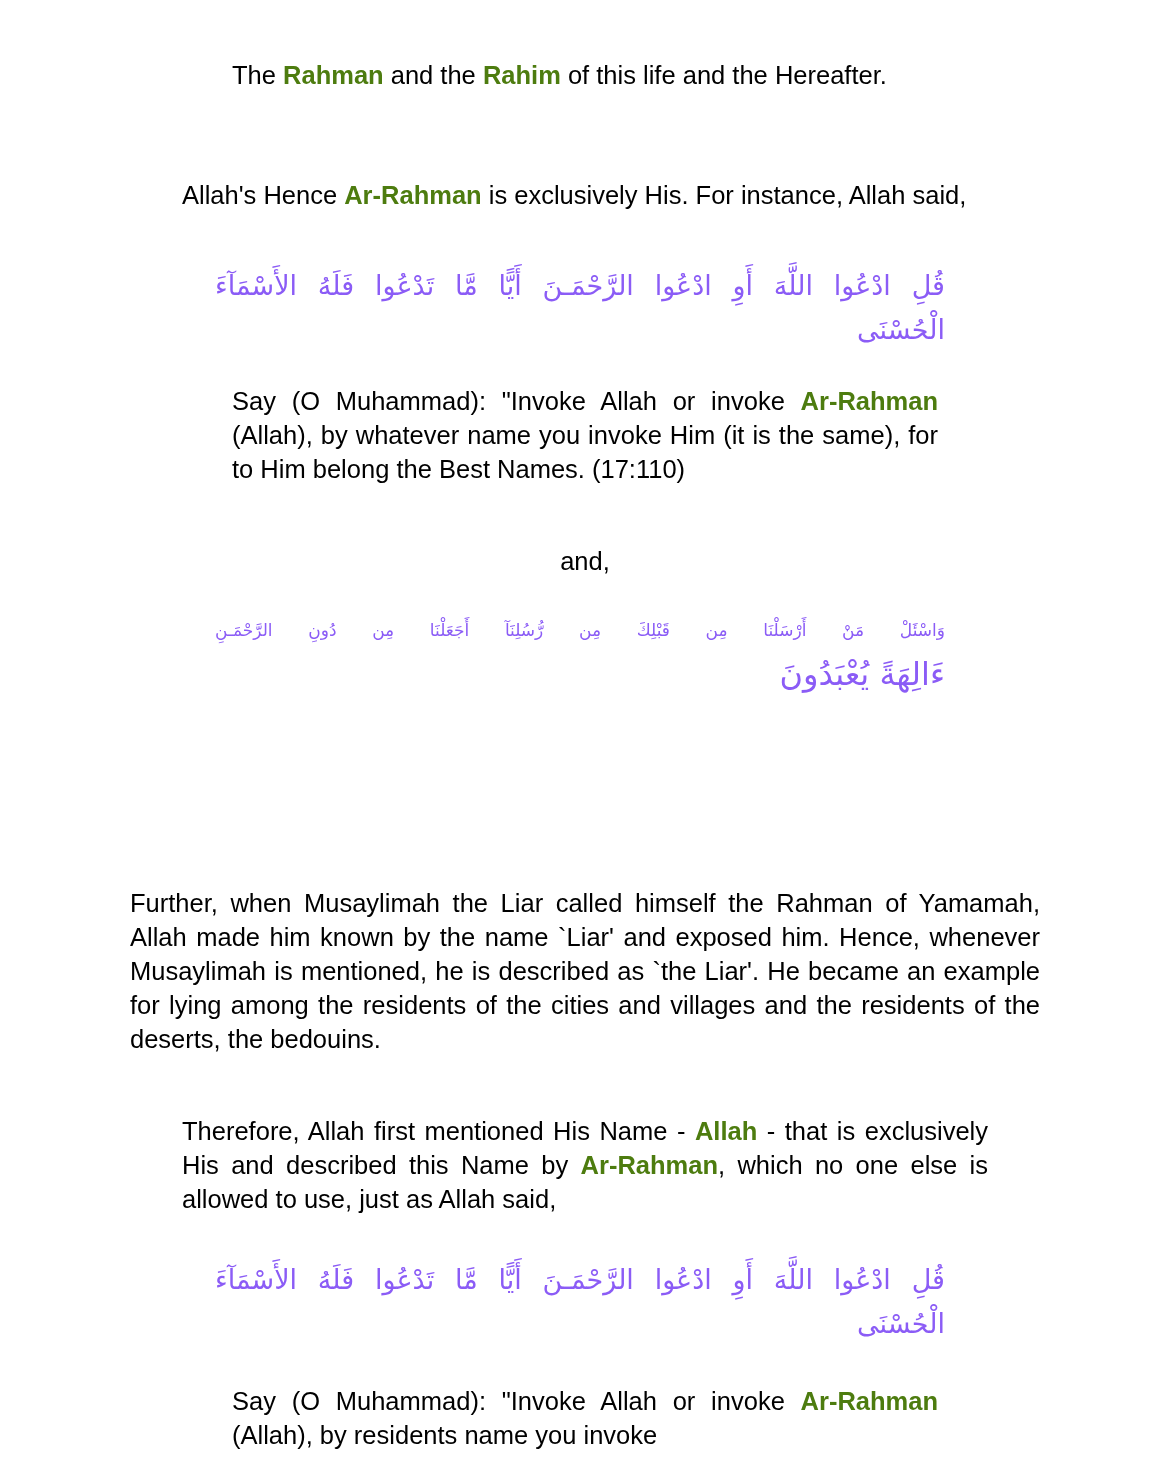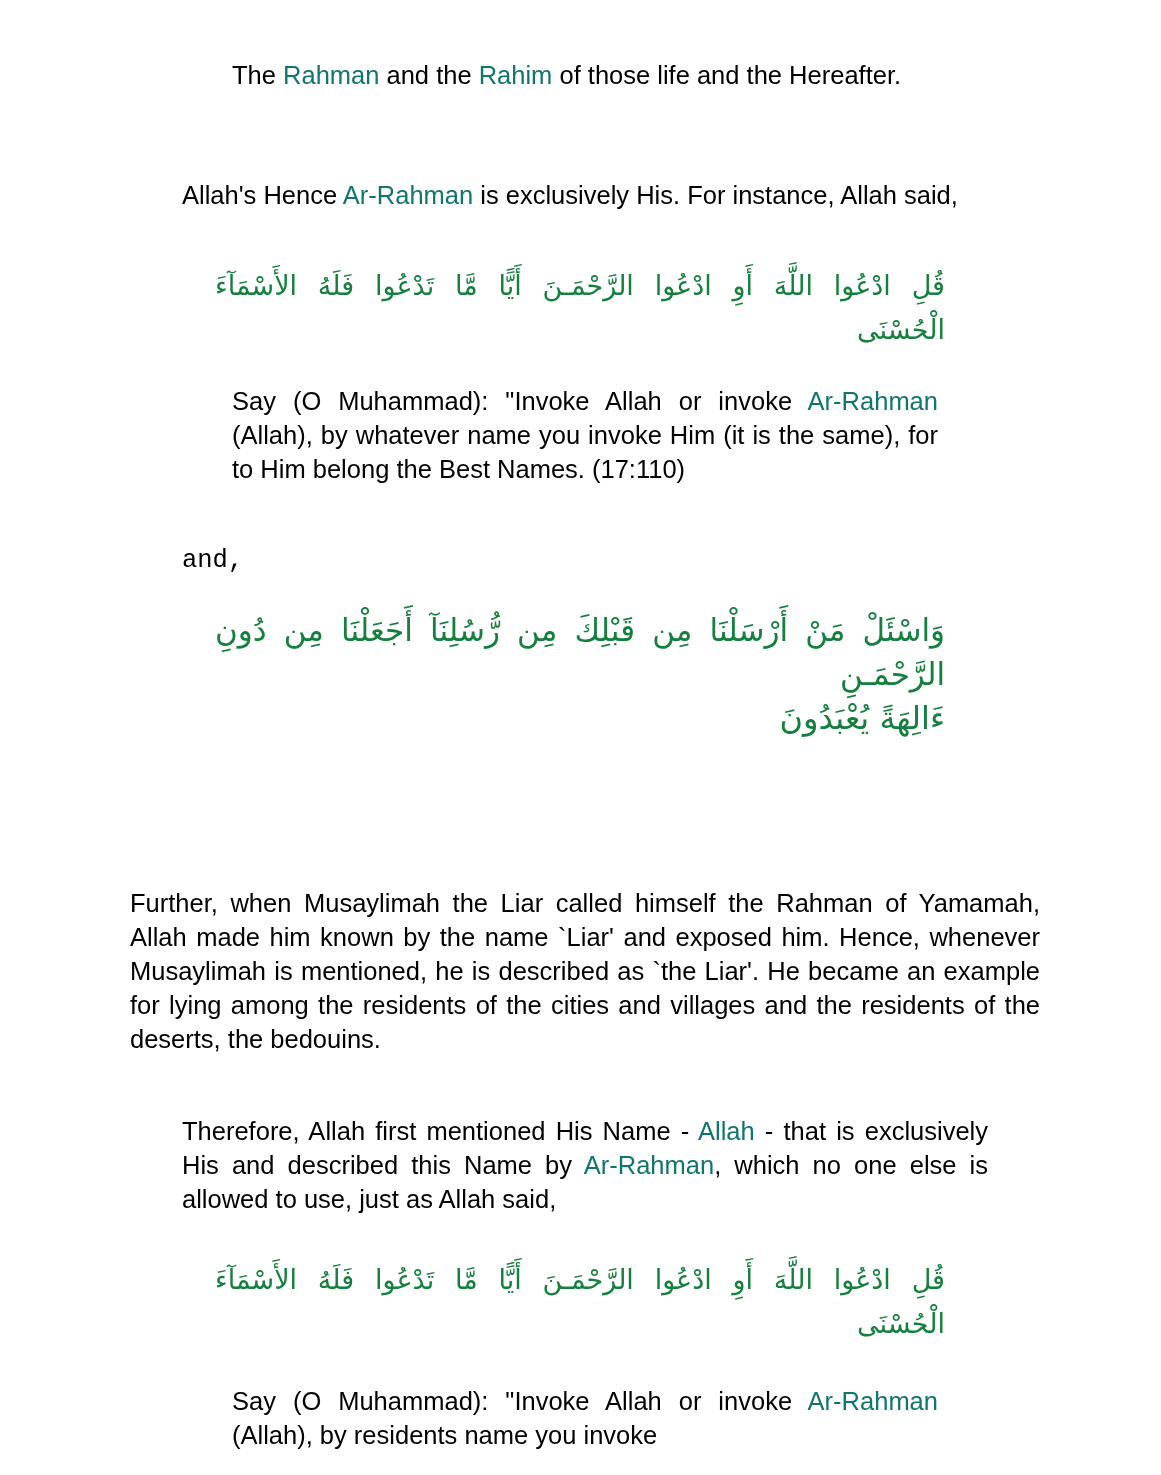--- a/index.html
+++ b/index.html
@@ -38,28 +38,28 @@
 
   .para {
     font-size: 25.5px;
     line-height: 34px;
     color: #000000;
     letter-spacing: 0px;
   }
   .para:last-child { }
 
   b.hl {
-    color: #0f766e;
-    font-weight: normal;
+    color: #4d7c0f;
+    font-weight: bold;
   }
 
   
   .arabic {
     position: absolute;
-    color: #15803d;
+    color: #8b5cf6;
     direction: rtl;
     text-align: right;
     font-family: "DejaVu Sans", "Liberation Sans", sans-serif;
     font-size: 27px;
     line-height: 44px;
     font-weight: normal;
   }
   .arabic.a-wide { left: 215px; width: 730px; }
 
   
@@ -72,42 +72,42 @@
     text-align-last: justify;
     white-space: normal;
   }
 </style>
 </head>
 <body>
 
 <div class="page">
 
   <div class="blk lvl-deep para" style="top:58px;">
-    <span>The </span><b class="hl">Rahman</b><span> and the </span><b class="hl">Rahim</b><span> of those life and the Hereafter.</span>
+    <span>The </span><b class="hl">Rahman</b><span> and the </span><b class="hl">Rahim</b><span> of this life and the Hereafter.</span>
   </div>
 
   <div class="blk lvl-mid para" style="top:178px;">
     <span>Allah's Hence </span><b class="hl">Ar-Rahman</b><span> is exclusively His. For instance, Allah said,</span>
   </div>
 
   <div class="arabic a-wide" style="top:264px;">
     <span class="aline stretch">قُلِ ادْعُوا اللَّهَ أَوِ ادْعُوا الرَّحْمَـنَ أَيًّا مَّا تَدْعُوا فَلَهُ الأَسْمَآءَ</span>
     <span class="aline">الْحُسْنَى</span>
   </div>
 
   <div class="blk lvl-deep para" style="top:384px;">
     <span>Say (O Muhammad): "Invoke Allah or invoke </span><b class="hl">Ar-Rahman</b><span> (Allah), by whatever name you invoke Him (it is the same), for to Him belong the Best Names. (17:110)</span>
   </div>
 
-  <div class="blk para" style="top:544px; left:182px; width:806px; text-align:left;font-family:Liberation Mono, monospace;">
+  <div class="blk para" style="top:544px; left:182px; width:806px; text-align:center;">
     <span>and,</span>
   </div>
 
   <div class="arabic a-wide" style="top:608px;">
-    <span class="aline stretch" style="font-size:31px;">وَاسْئَلْ مَنْ أَرْسَلْنَا مِن قَبْلِكَ مِن رُّسُلِنَآ أَجَعَلْنَا مِن دُونِ الرَّحْمَـنِ</span>
+    <span class="aline stretch" style="font-size:17px;">وَاسْئَلْ مَنْ أَرْسَلْنَا مِن قَبْلِكَ مِن رُّسُلِنَآ أَجَعَلْنَا مِن دُونِ الرَّحْمَـنِ</span>
     <span class="aline" style="font-size:32px;">ءَالِهَةً يُعْبَدُونَ</span>
   </div>
 
 
   <div class="blk lvl-mid para" style="top:1114px;">
     <span>Therefore, Allah first mentioned His Name - </span><b class="hl">Allah</b><span> - that is exclusively His and described this Name by </span><b class="hl">Ar-Rahman</b><span>, which no one else is allowed to use, just as Allah said,</span>
   </div>
 
   <div class="blk lvl-out para" style="top:886px;">
     <span>Further, when Musaylimah the Liar called himself the Rahman of Yamamah, Allah made him known by the name `Liar' and exposed him. Hence, whenever Musaylimah is mentioned, he is described as `the Liar'. He became an example for lying among the residents of the cities and villages and the residents of the deserts, the bedouins.</span>

